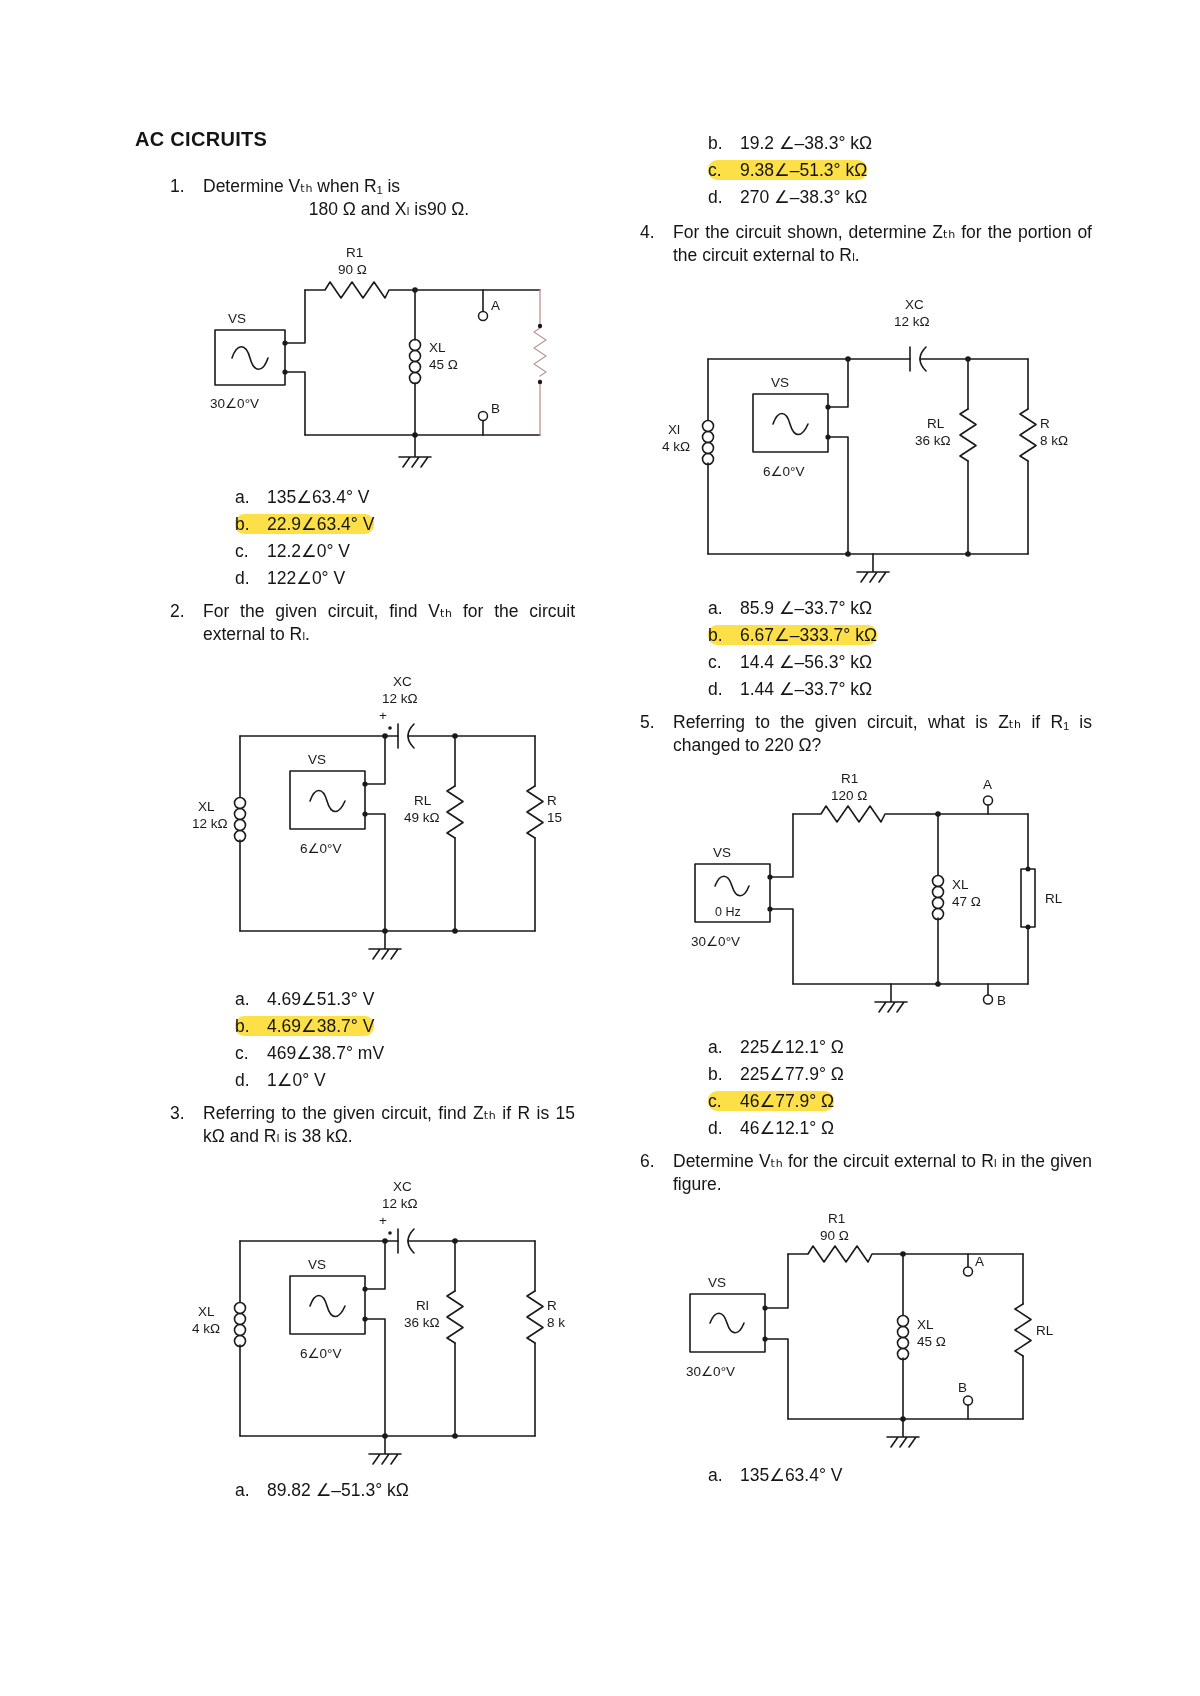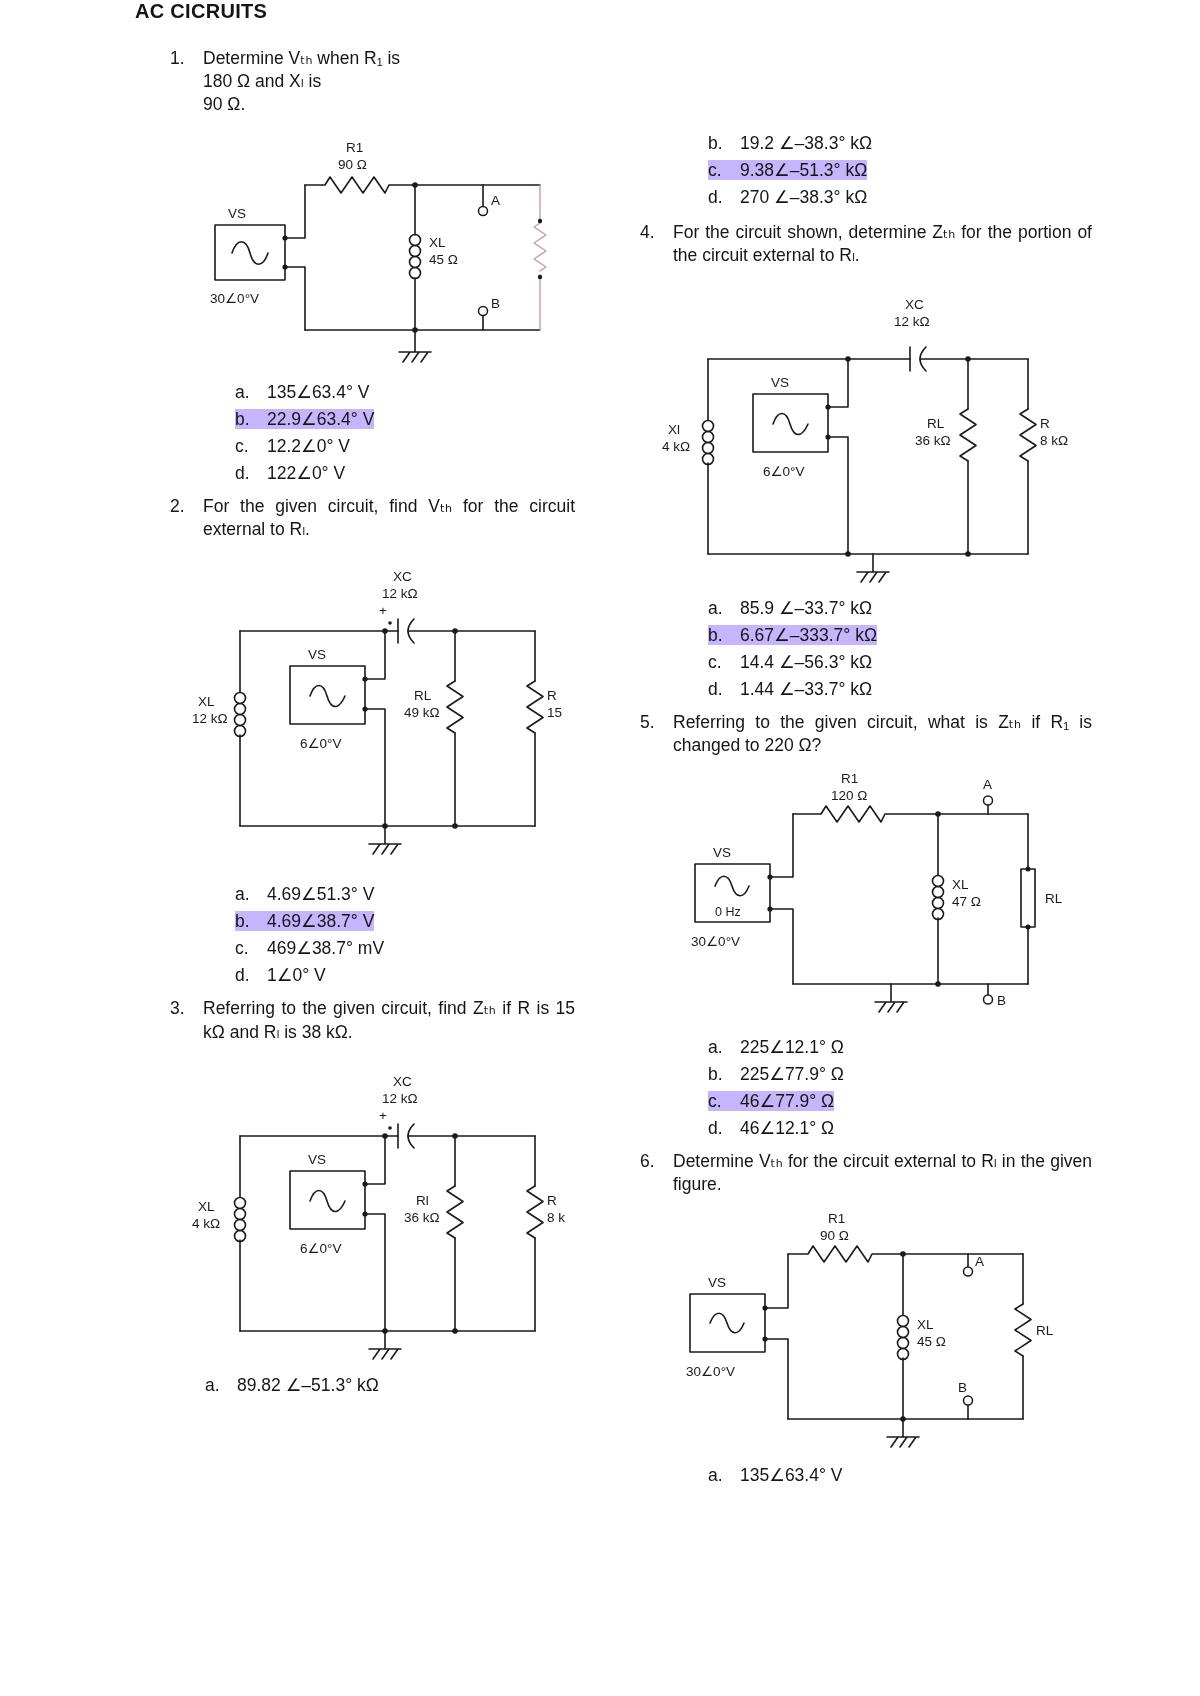--- a/index.html
+++ b/index.html
@@ -9,44 +9,44 @@
     font-family:"Liberation Sans","DejaVu Sans",sans-serif; color:#151515;
   }
   .col { position:absolute; top:0; }
   .col-left  { left:135px; width:440px; }
   .col-right { left:640px; width:452px; }
   .title { font-size:20px; font-weight:bold; letter-spacing:.3px; }
   .question { display:flex; font-size:17.5px; line-height:1.32; }
   .col-left .question { padding-left:35px; }
   .qnum { width:33px; flex:0 0 33px; }
   .qtext { flex:1; text-align:justify; }
-  .spread { display:flex; justify-content:center;flex-direction:column; }
+  .spread { display:flex; justify-content:center; }
   .choices { margin-left:100px; }
   .col-right .choices, .col-right .choice-single { margin-left:68px; }
-  .col-left .choice-single { margin-left:70px; }
+  .col-left .choice-single { margin-left:100px; }
   .choice { font-size:17.5px; line-height:27px; white-space:nowrap; }
   .clabel { display:inline-block; width:32px; }
-  .hl { background:#c4b5fd; }
+  .hl { background:#fde047;border-radius:9px; }
   figure { display:block; }
   svg { display:block; }
   svg .w { stroke:#1a1a1a; stroke-width:1.6; fill:none; stroke-linecap:round; stroke-linejoin:round; }
   svg .faint { stroke:#c59a9a; stroke-width:1.4; fill:none; stroke-linecap:round; stroke-linejoin:round; }
   svg .dot { fill:#1a1a1a; stroke:none; }
   svg .term { fill:#ffffff; stroke:#1a1a1a; stroke-width:1.5; }
   svg text { font-size:13.5px; fill:#1a1a1a; font-family:"Liberation Sans","DejaVu Sans",sans-serif; }
   svg text.small { font-size:12.5px; }
 </style>
 </head>
 <body>
 
 <div class="page">
 
   <div class="col col-left">
 
-    <h1 class="title" style="">AC CICRUITS</h1>
+    <h1 class="title" style="margin-top:128px">AC CICRUITS</h1>
 
     <div class="question" style="margin-top:24px">
       <span class="qnum">1.</span>
       <span class="qtext">
         <span style="display:block">Determine Vₜₕ when R₁ is</span>
         <span class="spread">
           <span>180 Ω and Xₗ is</span>
           <span>90 Ω.</span>
         </span>
       </span>

